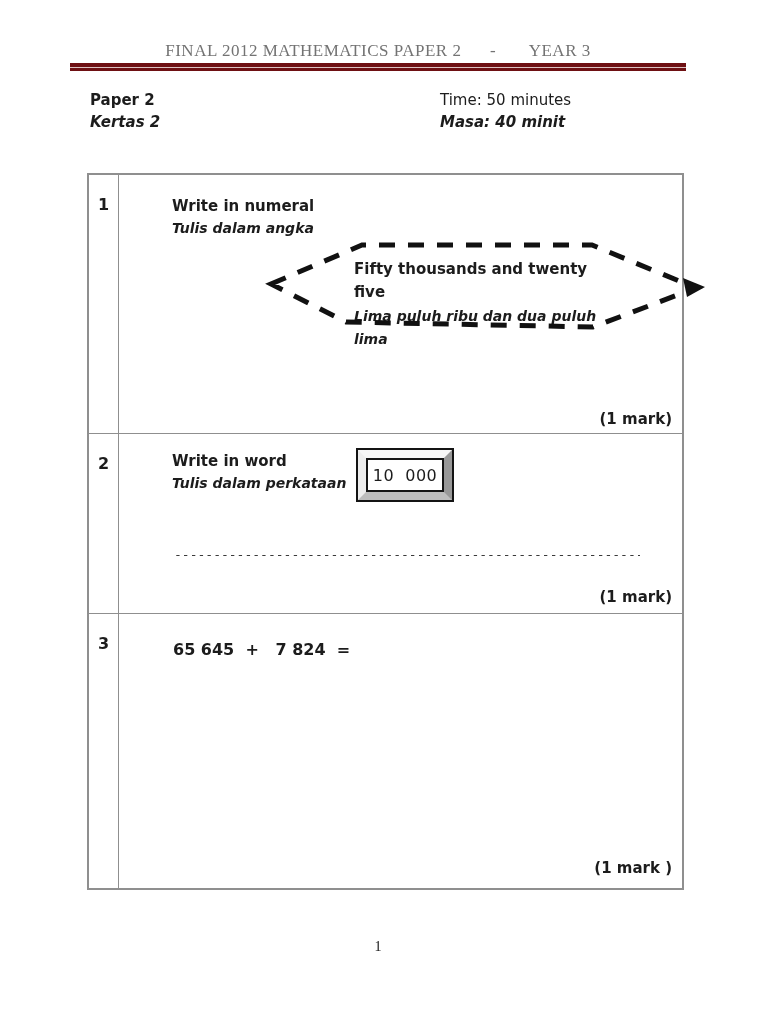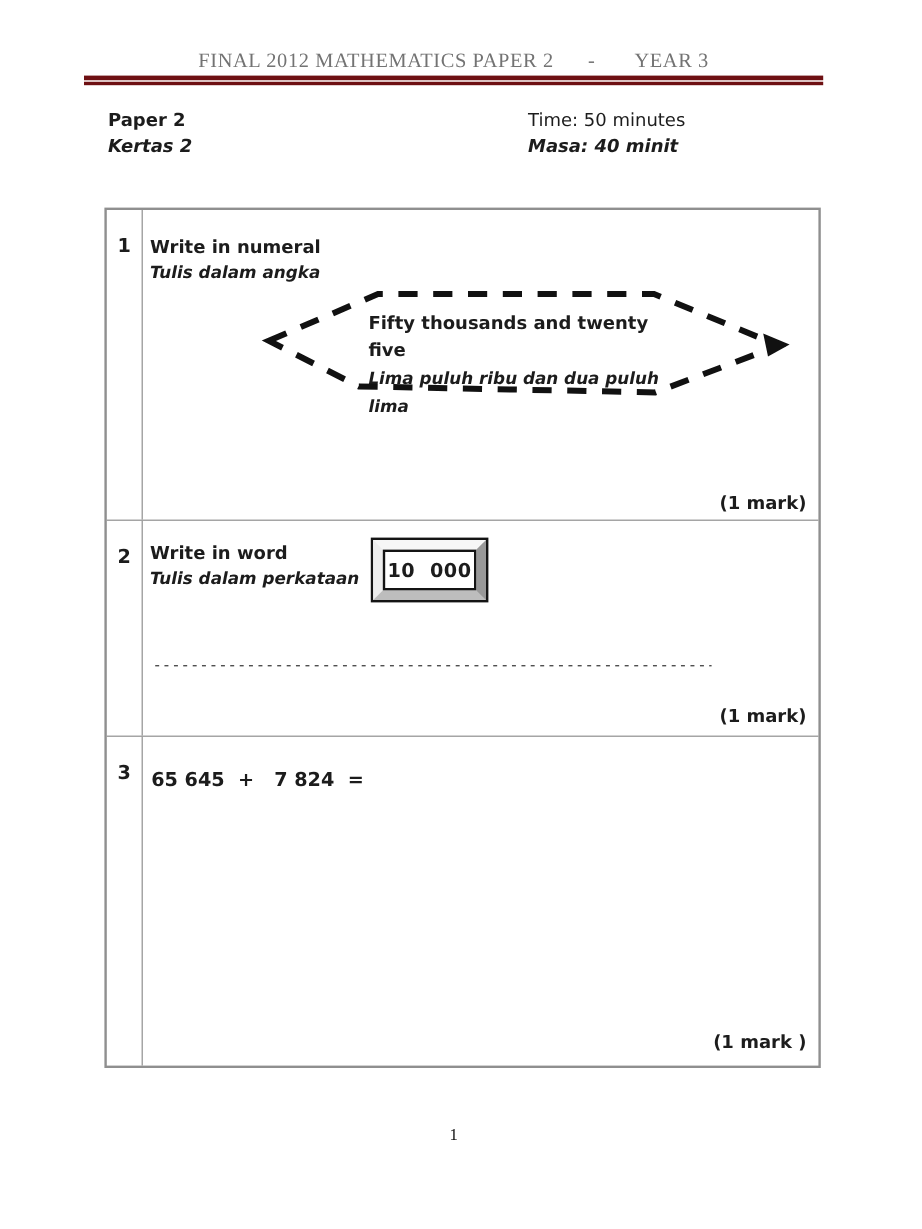--- a/index.html
+++ b/index.html
@@ -33,35 +33,35 @@
     display:flex; flex-direction:column;
   }
   .qrow { display:flex; border-bottom:1px solid #8f8f8f; box-sizing:border-box; }
   .qrow:last-child { border-bottom:none; }
   .row1 { height:259px; } .row2 { height:180px; } .row3 { flex:1; }
   .numcell {
     width:30px; border-right:1px solid #8f8f8f; box-sizing:border-box;
     text-align:center; padding-top:20px; font-weight:bold; font-size:16px;
     flex:none;
   }
-  .qcontent { position:relative; flex:1; }
+  .qcontent { position:relative; flex:1;margin-left:47px; }
 
   .instr-en { position:absolute; left:6px; font-weight:bold; font-size:15px; }
   .instr-ms { position:absolute; left:6px; font-weight:bold; font-style:italic; font-size:14px; }
   .marks { position:absolute; right:10px; font-weight:bold; font-size:15px; }
 
   
   .callout-text-en { position:absolute; font-weight:bold; font-size:15px; z-index:1; }
   .callout-text-ms { position:absolute; font-weight:bold; font-style:italic; font-size:14px; z-index:1; }
   .callout-svg { position:absolute; left:90px; top:58px; z-index:2; }
 
   
   .bevel-outer {
     position:absolute; left:190px; top:14px; width:98px; height:54px;
-    border:2px solid #141414; box-sizing:border-box; background:#fff;font-weight:bold;
+    border:2px solid #141414; box-sizing:border-box; background:#fff;
   }
   .bevel-frame {
     width:100%; height:100%; box-sizing:border-box;
     border:8px solid;
     border-color:#f6f6f6 #989898 #bdbdbd #ededed;
   }
   .bevel-inner {
     width:100%; height:100%; box-sizing:border-box;
     border:2px solid #141414; background:#ffffff;
     display:flex; align-items:center; justify-content:center;

